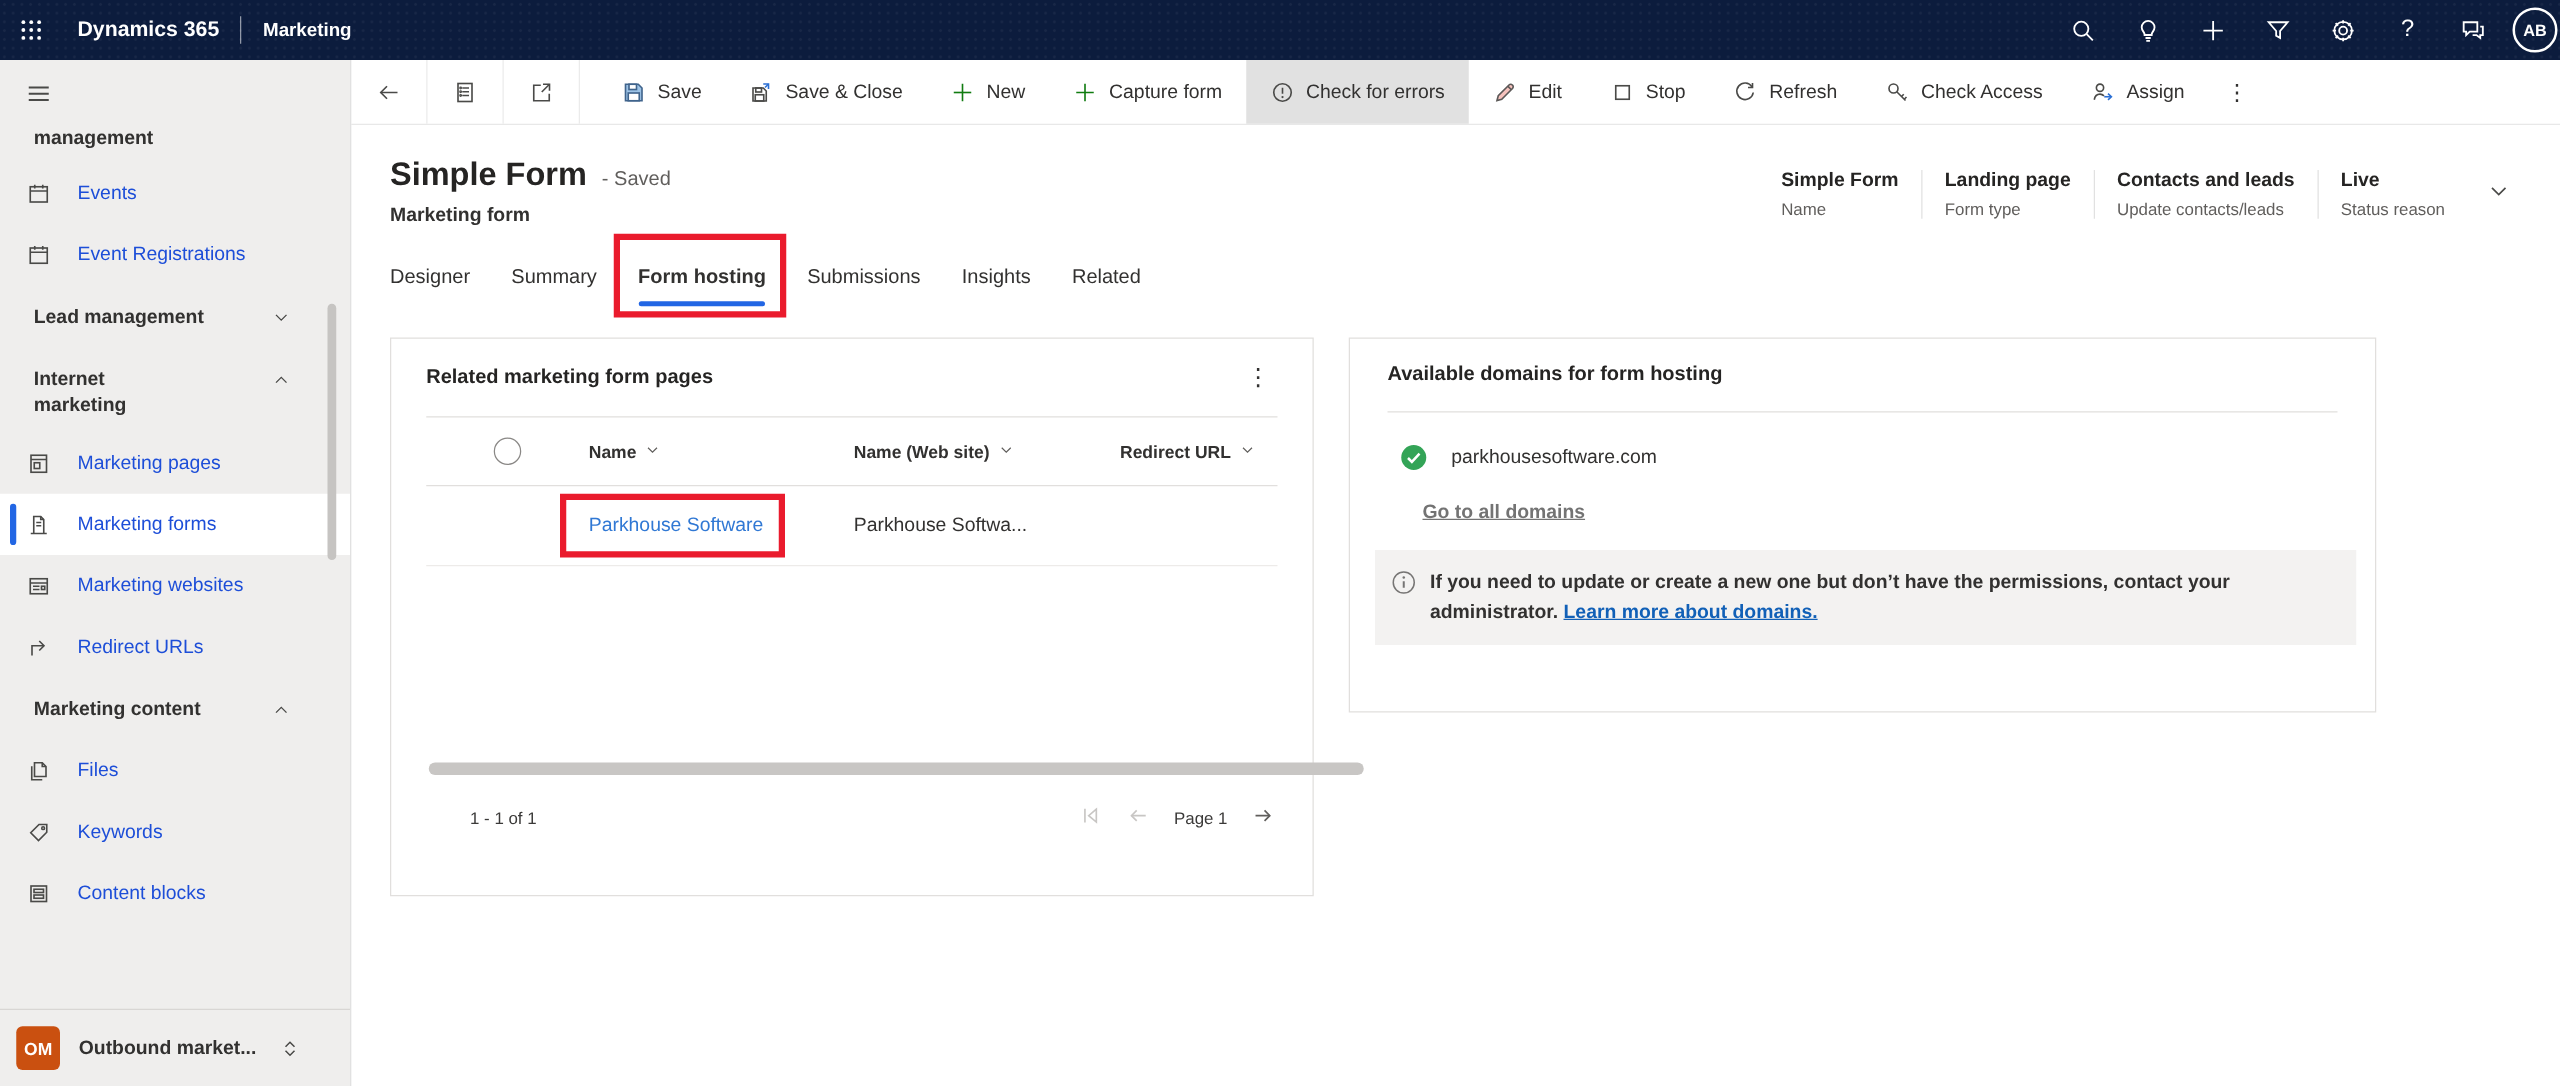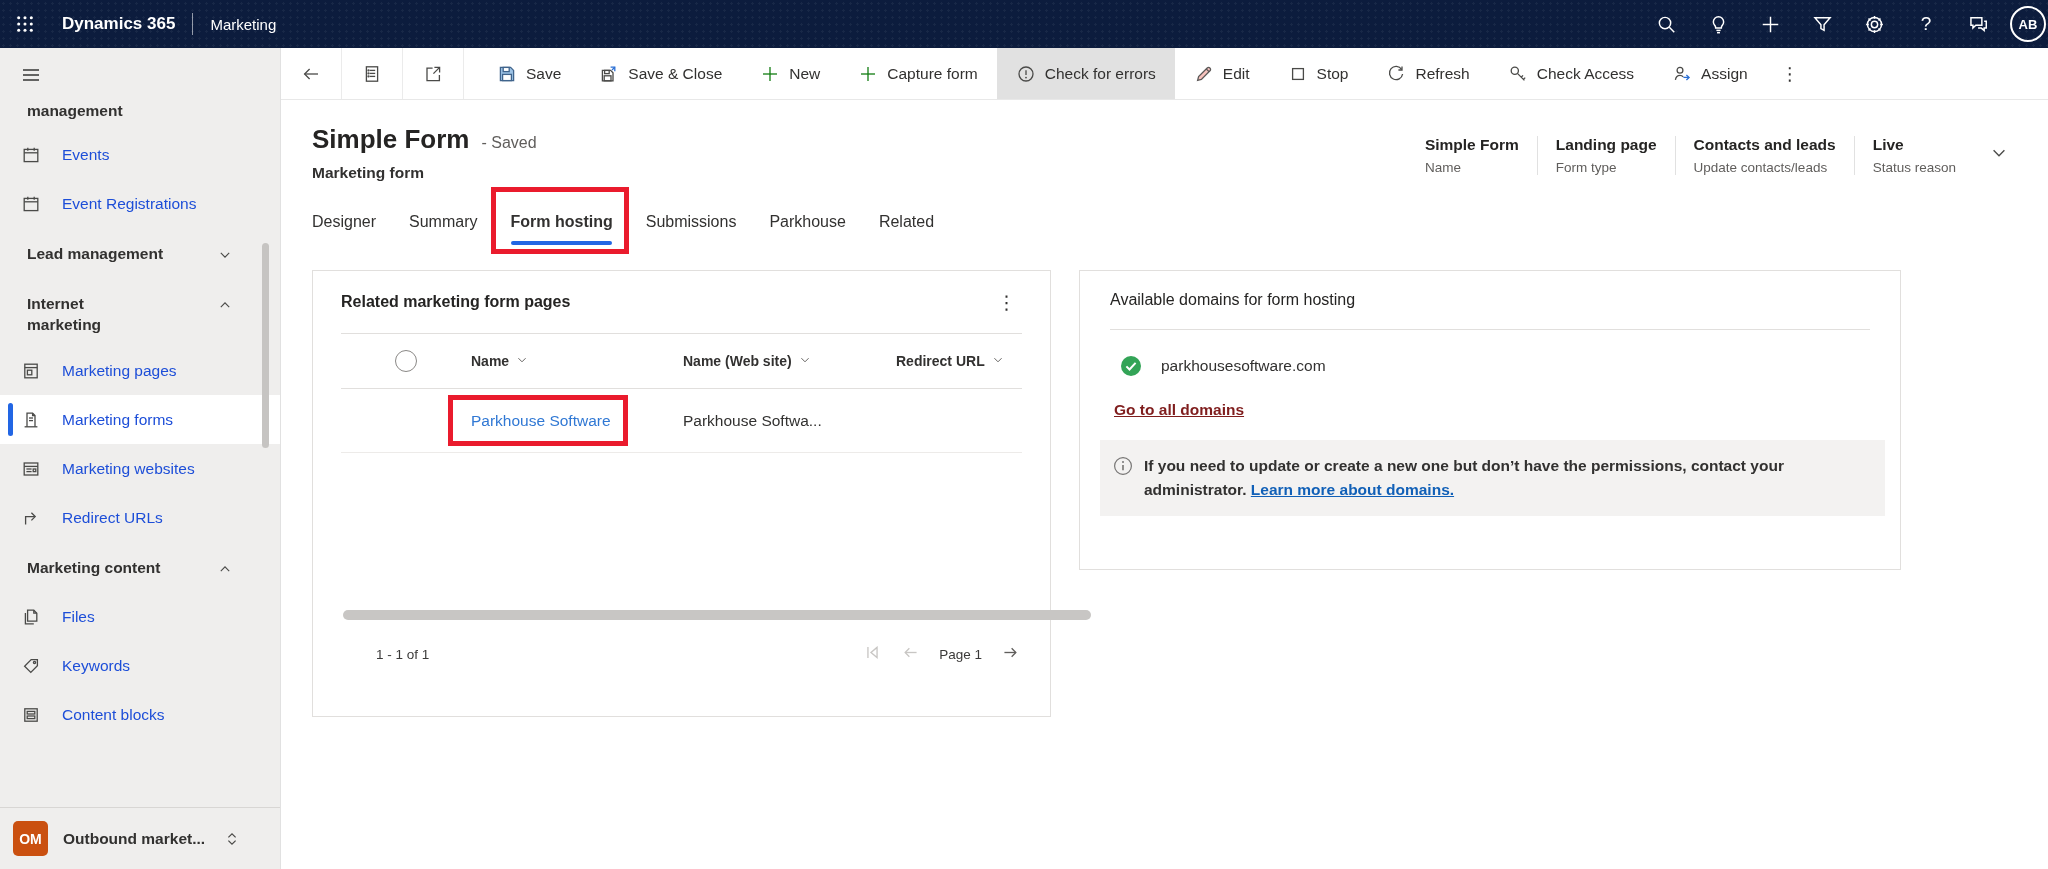--- a/index.html
+++ b/index.html
@@ -8,21 +8,21 @@
   .app { width:2048px; height:869px; display:flex; flex-direction:column; }
 
   
   .topbar { flex:0 0 48px; background:#0c1c3d;
     background-image:radial-gradient(rgba(255,255,255,.05) 1px, transparent 1.2px);
     background-size:7px 7px;
     color:#fff; display:flex; align-items:center; padding-right:2px; }
   .waffle { width:50px; height:48px; display:flex; align-items:center; justify-content:center; cursor:pointer; }
   .tb-title { font-size:17px; font-weight:bold; margin-left:12px; white-space:nowrap; }
   .tb-div { width:1px; height:22px; background:rgba(255,255,255,.55); margin:0 17px; }
-  .tb-area { font-size:15px; white-space:nowrap; }
+  .tb-area { font-size:15px; white-space:nowrap;font-weight:bold; }
   .tb-spacer { flex:1; }
   .tb-icon { width:52px; height:48px; display:flex; align-items:center; justify-content:center; cursor:pointer; font-size:19px; }
   .tb-icon svg { stroke:#fff; fill:none; stroke-width:1.4; width:21px; height:21px; }
   .avatar { width:36px; height:36px; border:2px solid #fff; border-radius:50%; display:flex; align-items:center; justify-content:center; font-size:13px; font-weight:bold; margin-left:6px; cursor:pointer; flex:0 0 36px;}
 
   .body { flex:1; display:flex; min-height:0; }
 
   
   .sidebar { flex:0 0 281px; background:#efeeed; border-right:1px solid #e1e1e1; display:flex; flex-direction:column; position:relative; font-size:15.5px; }
   .sidebar svg { stroke:#4a4a48; fill:none; stroke-width:1.3; width:20px; height:20px; flex:0 0 20px; }
@@ -95,23 +95,23 @@
   .cp-spacer { flex:1; }
   .cp-scrollbar { height:10px; width:748px; background:#c8c6c4; border-radius:5px; margin-left:2px; cursor:pointer; }
   .cp-pager { display:flex; align-items:center; margin-top:16px; height:36px; font-size:13.5px; color:#3b3a39; padding:0 2px 0 35px; margin-bottom:44px; }
   .pg-nav { margin-left:auto; display:flex; align-items:center; gap:19px; }
   .pg-nav svg { width:19px; height:19px; fill:none; stroke-width:1.4; cursor:pointer; }
   .pg-disabled svg { stroke:#c8c6c4; }
   .pg-next svg { stroke:#605e5c; }
 
   
   .card-domains { width:822px; height:300px; padding:0 30px; display:flex; flex-direction:column; }
-  .cd-titlerow { height:58px; display:flex; align-items:center; font-size:16px; font-weight:normal; color:#252423; }
+  .cd-titlerow { height:58px; display:flex; align-items:center; font-size:16px; font-weight:bold; color:#252423; }
   .cd-domainrow { display:flex; align-items:center; gap:19px; margin:25px 0 0 10px; font-size:15.5px; }
-  .cd-link { margin:24px 0 0 4px; font-weight:bold; color:#7f1d1d; text-decoration:underline; font-size:15.5px; cursor:pointer; display:inline-block; align-self:flex-start; }
+  .cd-link { margin:24px 0 0 28px; font-weight:bold; color:#737373; text-decoration:underline; font-size:15.5px; cursor:pointer; display:inline-block; align-self:flex-start; }
   .cd-infobox { margin:21px -15px 0 -10px; background:#f3f2f1; padding:14px 22px 14px 13px; display:flex; gap:11px; font-size:15.5px; line-height:24px; align-items:flex-start; font-weight:bold;}
   .cd-infobox svg { width:20px; height:20px; flex:0 0 20px; stroke:#767574; fill:none; stroke-width:1.2; margin-top:2px; }
   .info-link { color:#1160b7; text-decoration:underline; cursor:pointer; }
 </style>
 </head>
 <body>
 
 <div class="app">
 
   <header class="topbar">
@@ -441,21 +441,21 @@
 
         <div class="tabs">
           <div class="tab"><span>Designer</span></div>
           <div class="tab"><span>Summary</span></div>
           <div class="tab active">
             <span>Form hosting</span>
             <span class="tab-underline"></span>
             <span class="ann ann-tab"></span>
           </div>
           <div class="tab"><span>Submissions</span></div>
-          <div class="tab"><span>Parkhouse</span></div>
+          <div class="tab"><span>Insights</span></div>
           <div class="tab"><span>Related</span></div>
         </div>
 
         <div class="cards">
 
           <section class="card card-pages">
             <div class="cp-titlerow">
               <div class="cp-title">Related marketing form pages</div>
               <div class="cp-more">⋮</div>
             </div>

